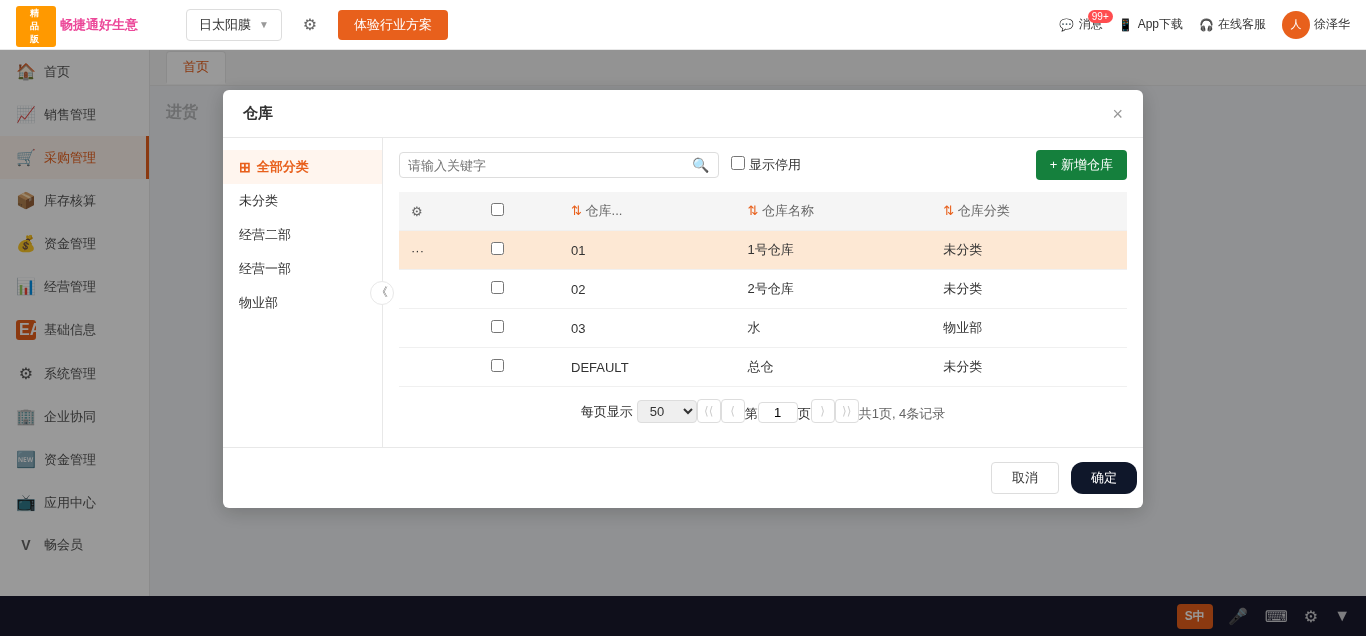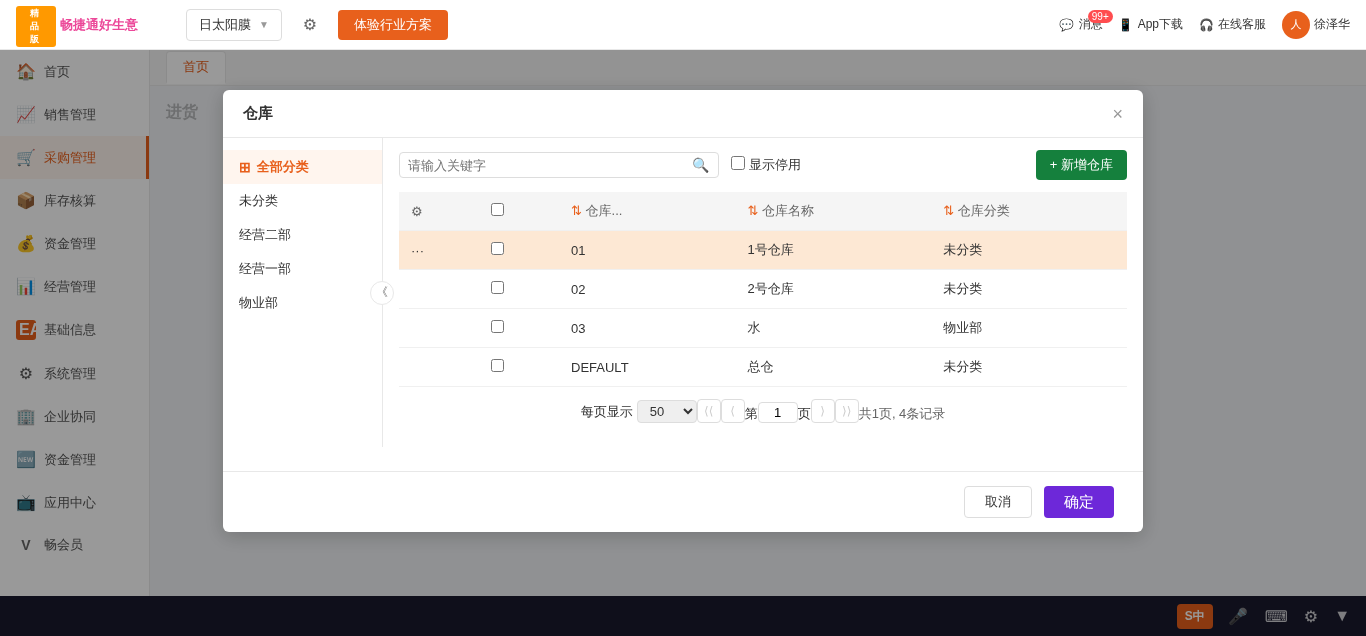--- a/index.html
+++ b/index.html
@@ -309,41 +309,40 @@
       font-size: 13px;
       outline: none;
     }
     .total-info { color: #666; }
 
     
     .modal-footer {
       display: flex;
       justify-content: flex-end;
       gap: 12px;
-      padding: 14px 29px;
+      padding: 14px 6px;
       border-top: 1px solid #e8e8e8;
-      margin-top: 24px;
     }
     .cancel-btn {
       padding: 6px 20px;
       border: 1px solid #ddd;
       border-radius: 4px;
       background: #fff;
       color: #333;
       cursor: pointer;
       font-size: 13px;
     }
     .confirm-btn {
       padding: 6px 20px;
       border: none;
-      border-radius: 4px;
-      background: #6d28d9;
+      border-radius: 12px;
+      background: #0f172a;
       color: #fff;
       cursor: pointer;
-      font-size: 15px;
+      font-size: 13px;
     }
 
     
     ::-webkit-scrollbar { width: 6px; }
     ::-webkit-scrollbar-thumb { background: #ccc; border-radius: 3px; }
 
     
     .bottom-bar {
       position: fixed;
       bottom: 0; left: 0; right: 0;

